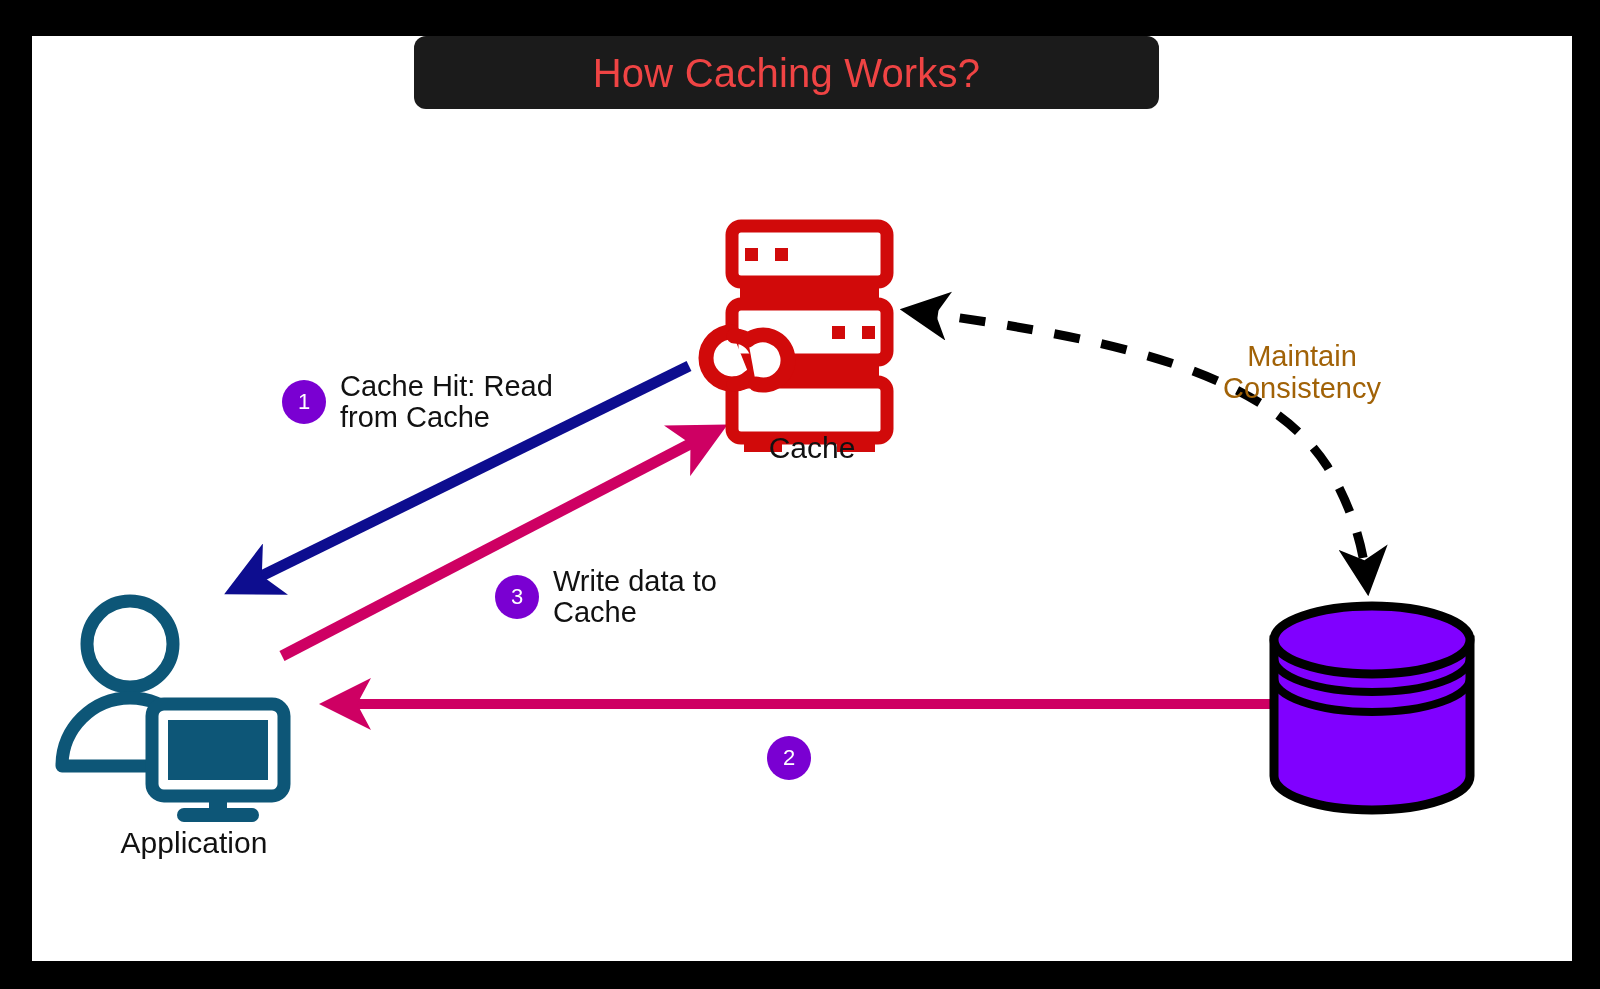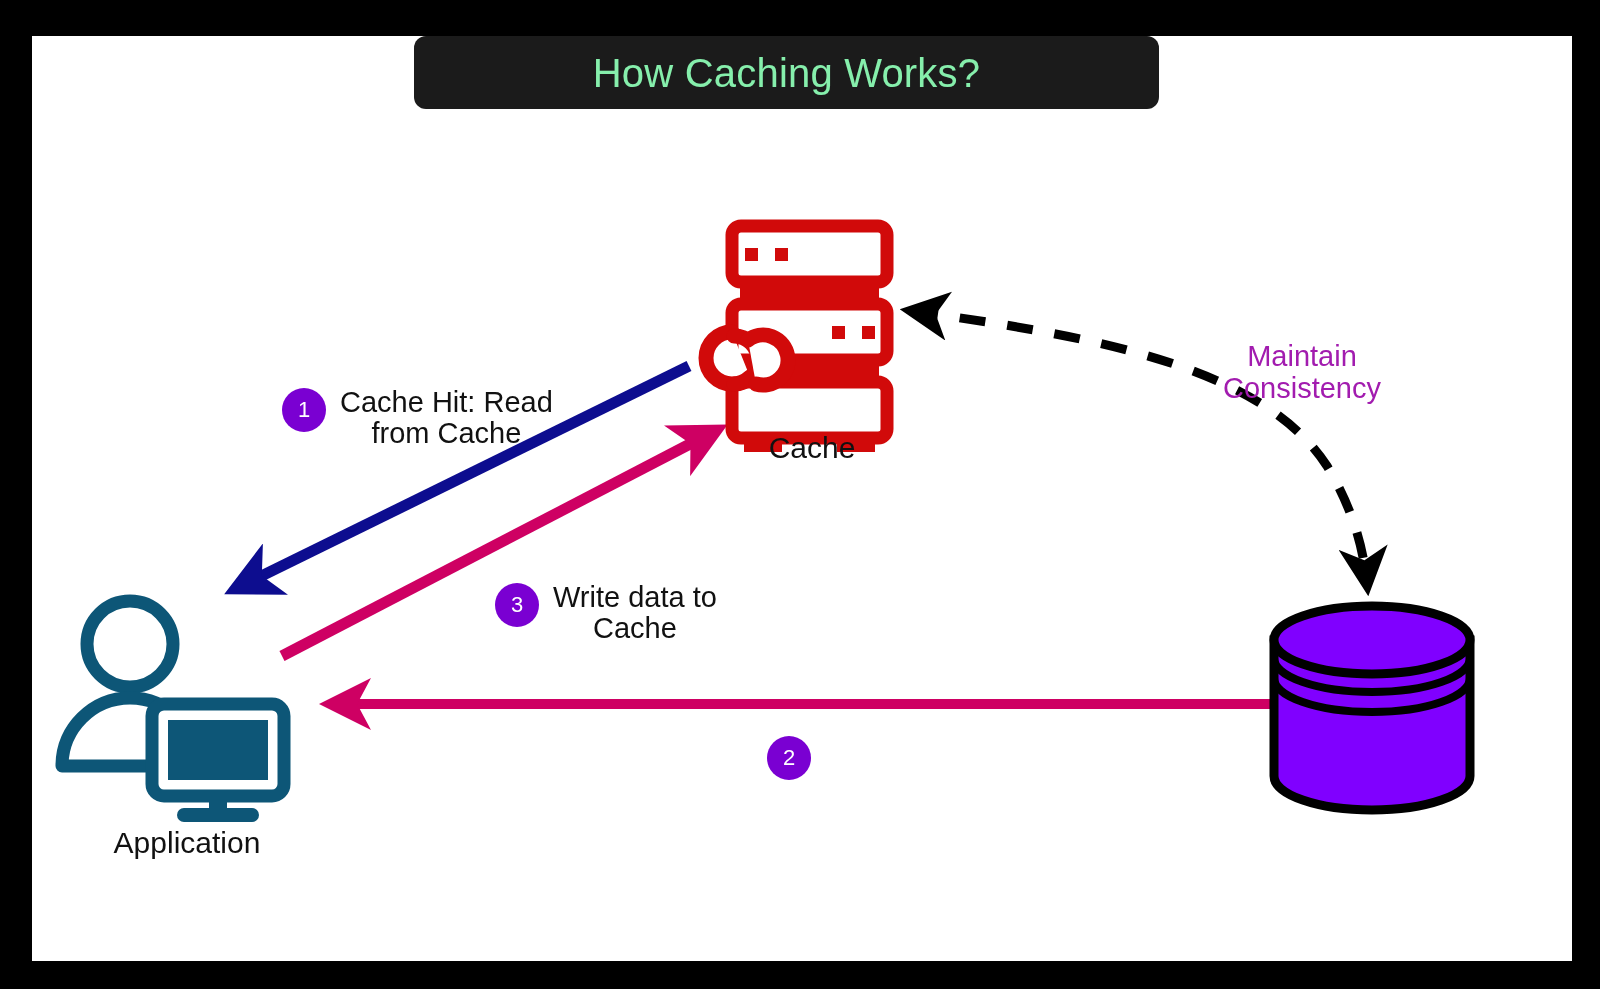--- a/index.html
+++ b/index.html
@@ -38,21 +38,21 @@
     top: 0px;
     width: 745px;
     height: 73px;
     background: #1b1b1b;
     border-radius: 12px;
     display: flex;
     align-items: center;
     justify-content: center;
   }
   #title-text {
-    color: #86efac;
+    color: #ef4444;
     font-size: 40px;
     font-weight: 400;
     letter-spacing: 0.2px;
     line-height: 1;
     font-family: "Liberation Sans", sans-serif;
   }
 
   
   #diagram {
     position: absolute;
@@ -65,21 +65,21 @@
   
   .node-label {
     position: absolute;
     color: #111111;
     font-size: 30px;
     font-family: "Liberation Sans", sans-serif;
     white-space: nowrap;
     text-align: center;
   }
   #label-cache { left: 700px; top: 395px; width: 160px; }
-  #label-application { left: 25px; top: 790px; width: 260px; }
+  #label-application { left: 32px; top: 790px; width: 260px; }
   #label-database { left: 1210px; top: 785px; width: 260px; }
 
   
   .step {
     position: absolute;
     display: flex;
     align-items: center;
     gap: 14px;
   }
   .badge {
@@ -92,36 +92,35 @@
     font-size: 22px;
     display: flex;
     align-items: center;
     justify-content: center;
     font-family: "Liberation Sans", sans-serif;
   }
   .step-text {
     color: #111111;
     font-size: 29px;
     line-height: 1.06;
-    text-align: center;
+    text-align: left;
     white-space: pre-line;
     font-family: "Liberation Sans", sans-serif;
-    margin-top: 16px;
   }
 
   #step-1 { left: 250px; top: 335px; }
   #step-3 { left: 463px; top: 530px; }
   #step-2 { left: 735px; top: 700px; }
 
   #maintain-consistency {
     position: absolute;
     left: 1130px;
     top: 305px;
     width: 280px;
-    color: #a21caf;
+    color: #a16207;
     font-size: 29px;
     line-height: 1.1;
     text-align: center;
     white-space: pre-line;
     font-family: "Liberation Sans", sans-serif;
   }
 </style>
 </head>
 <body>
 

